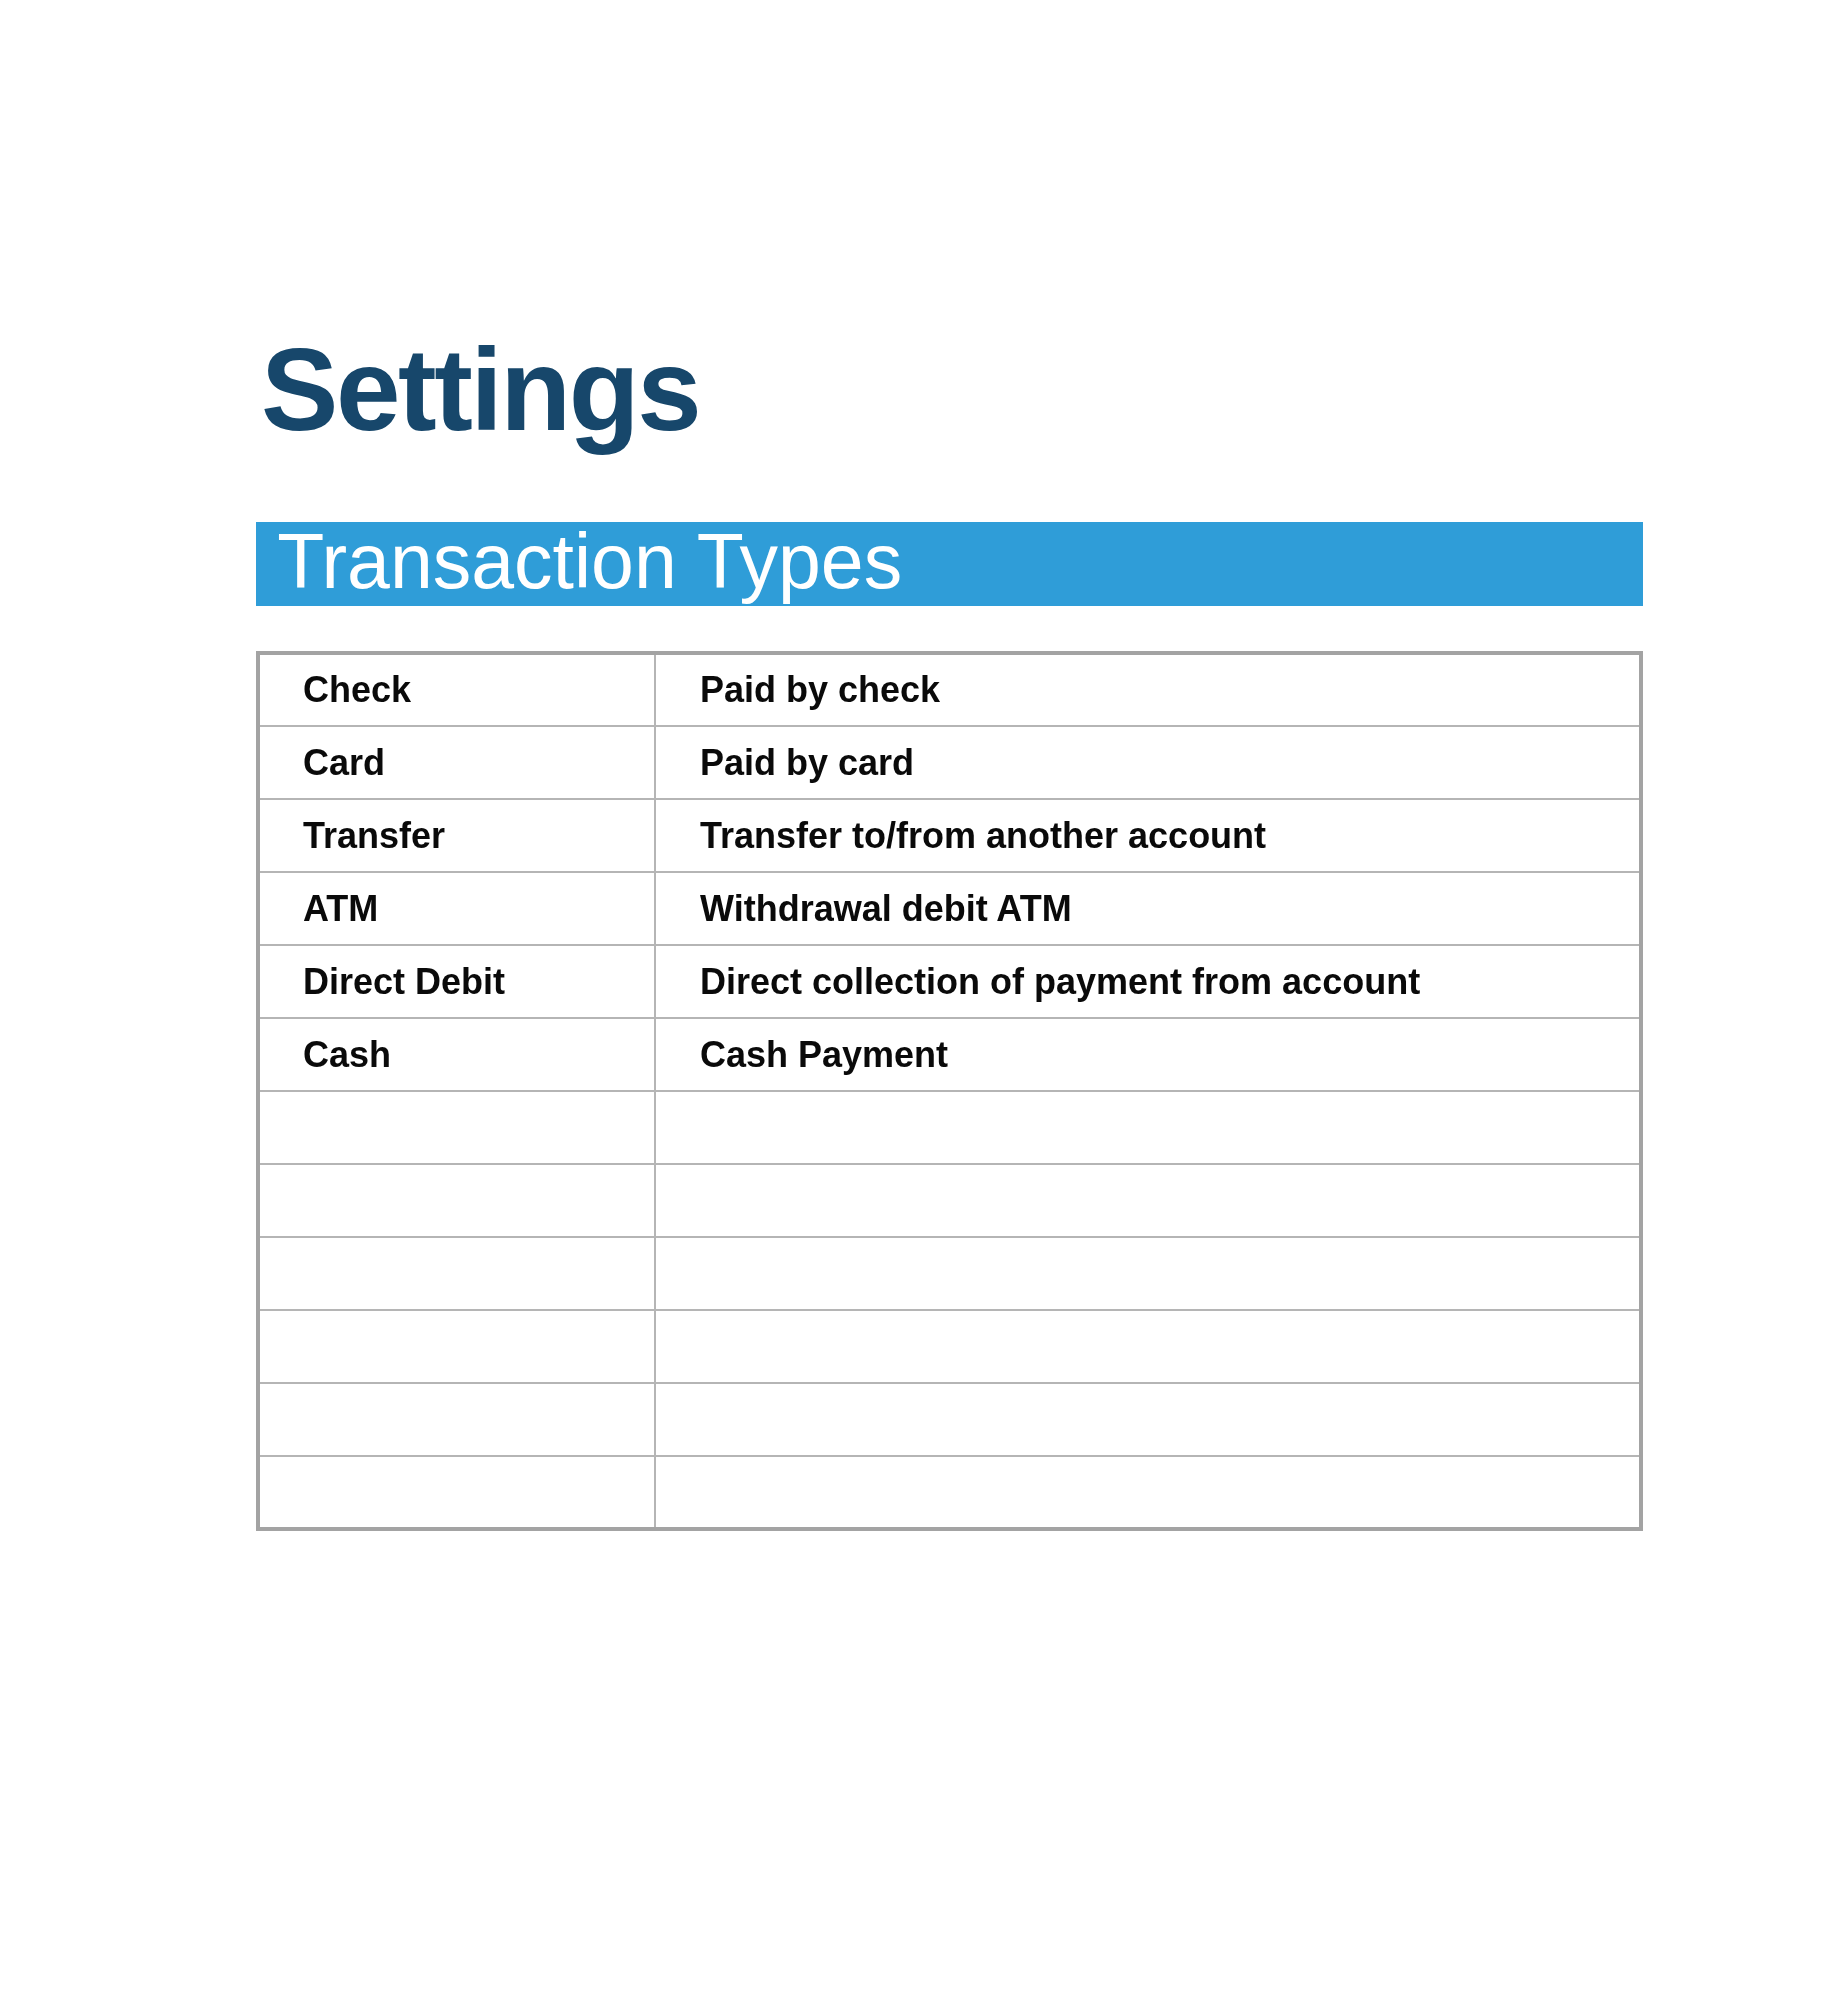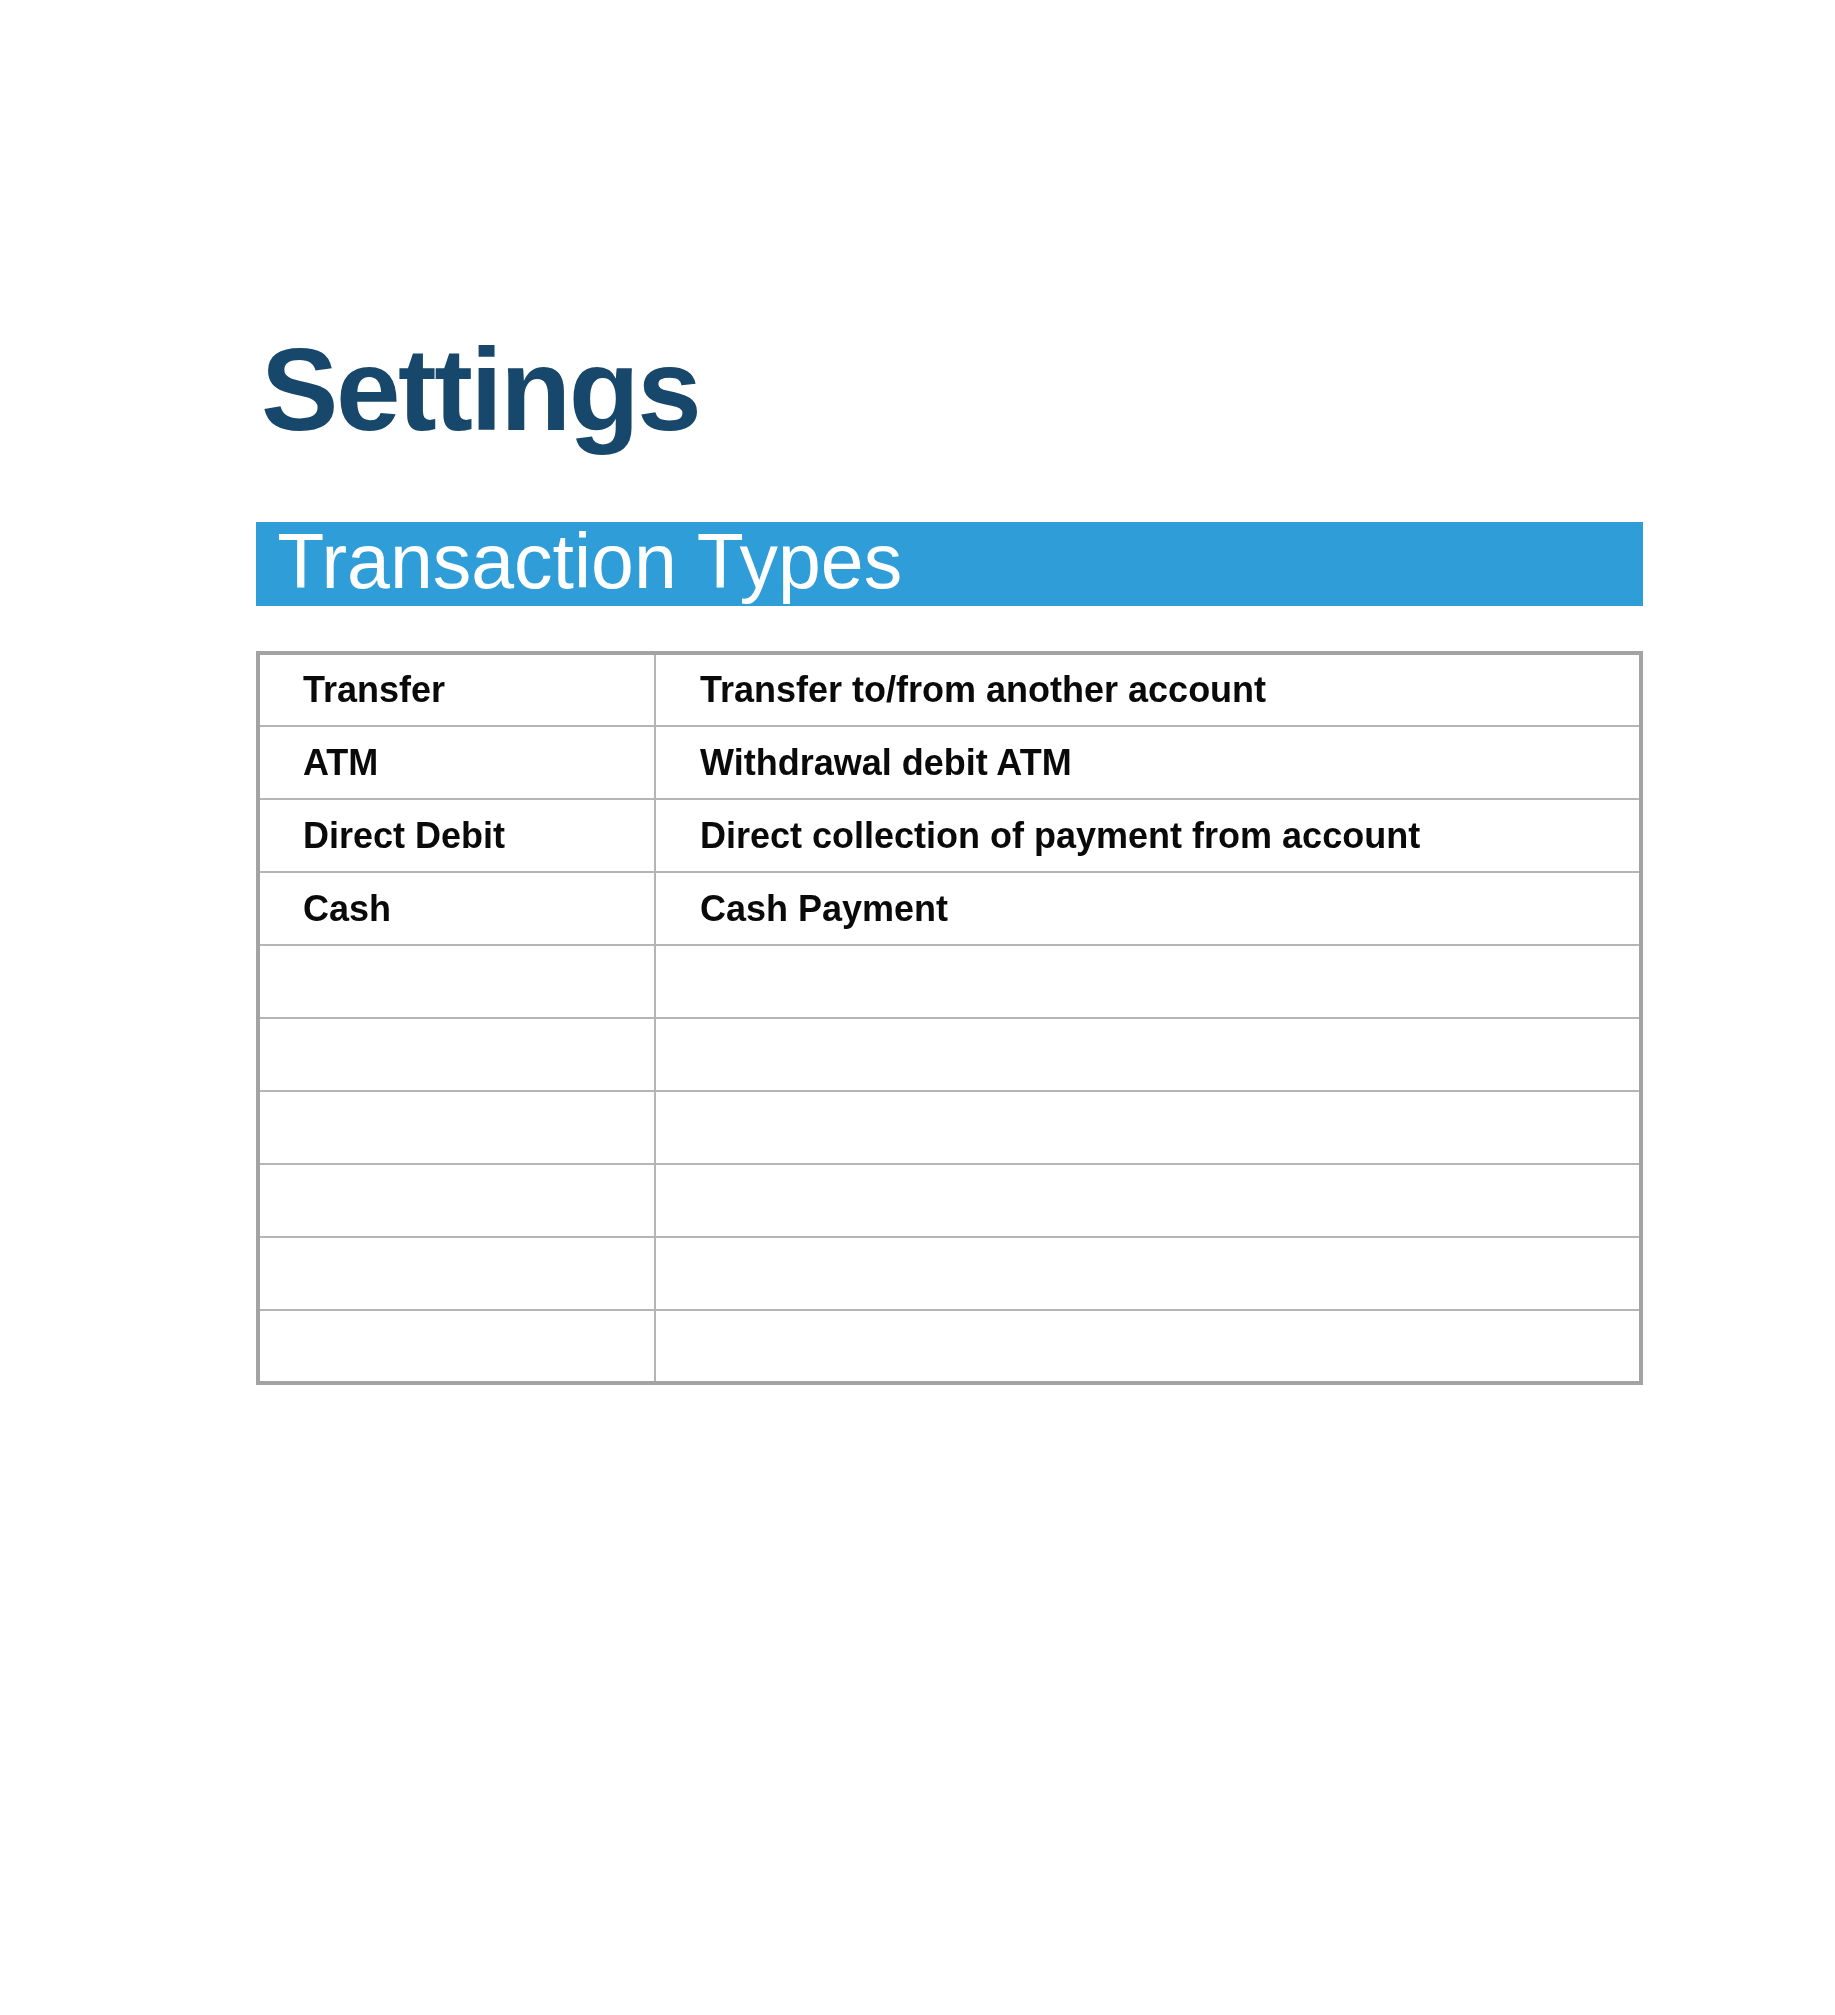--- a/index.html
+++ b/index.html
@@ -77,20 +77,28 @@
 
 <h1 class="page-title">Settings</h1>
 
 <div class="section-banner">
   <span class="banner-label">Transaction Types</span>
 </div>
 
 <table class="types-table">
   <tbody>
       <tr>
+        <td class="c1">Check</td>
+        <td class="c2">Paid by check</td>
+      </tr>
+      <tr>
+        <td class="c1">Card</td>
+        <td class="c2">Paid by card</td>
+      </tr>
+      <tr>
         <td class="c1">Transfer</td>
         <td class="c2">Transfer to/from another account</td>
       </tr>
       <tr>
         <td class="c1">ATM</td>
         <td class="c2">Withdrawal debit ATM</td>
       </tr>
       <tr>
         <td class="c1">Direct Debit</td>
         <td class="c2">Direct collection of payment from account</td>

